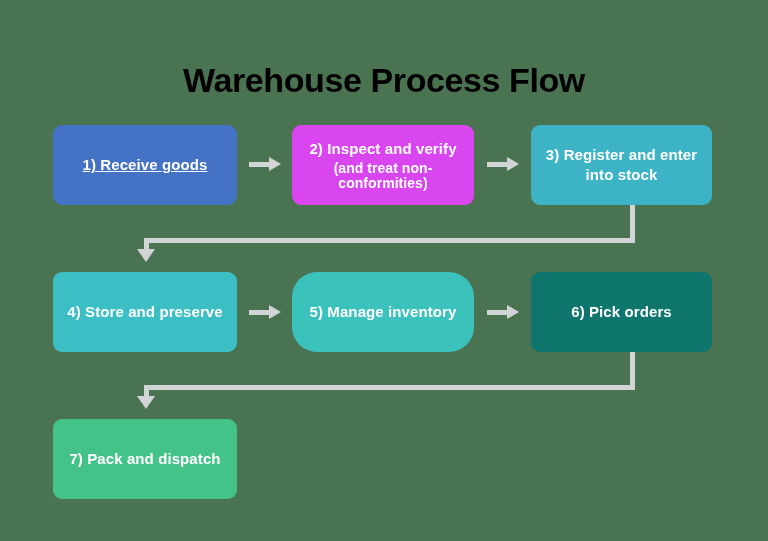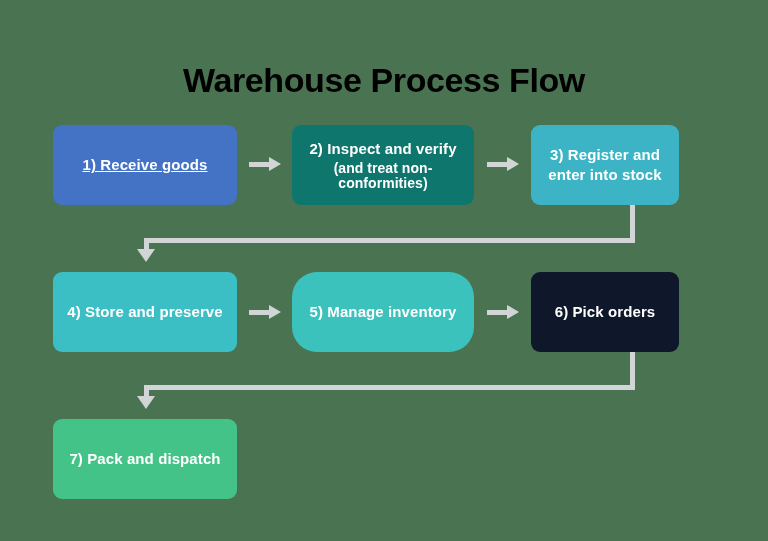--- a/index.html
+++ b/index.html
@@ -59,21 +59,21 @@
     font-size: 14px;
     font-weight: bold;
     line-height: 15px;
     margin-top: 2px;
     letter-spacing: 0.05px;
   }
 
   
   .col1 { left: 53px;  width: 184px; }
   .col2 { left: 292px; width: 182px; }
-  .col3 { left: 531px; width: 148px; }
+  .col3 { left: 531px; width: 181px; }
 
   .row1 { top: 125px; height: 80px; }
   .row2 { top: 272px; height: 80px; }
   .row3 { top: 419px; height: 80px; }
 
   
   .h-arrow {
     position: absolute;
     height: 14px;
     display: block;
@@ -133,21 +133,21 @@
 
   <div class="node col1 row1" style="background:#4472c4;text-decoration:underline;">
     <div class="node-title">1) Receive goods</div>
   </div>
 
   <div class="h-arrow" style="left:249px; top:157px; width:32px;">
     <div class="shaft" style="width:21px;"></div>
     <div class="head" style="left:20px;"></div>
   </div>
 
-  <div class="node col2 row1" style="background:#0f766e;">
+  <div class="node col2 row1" style="background:#d946ef;">
     <div class="node-title">2) Inspect and verify</div>
     <div class="node-sub">(and treat non-conformities)</div>
   </div>
 
   <div class="h-arrow" style="left:487px; top:157px; width:32px;">
     <div class="shaft" style="width:21px;"></div>
     <div class="head" style="left:20px;"></div>
   </div>
 
   <div class="node col3 row1" style="background:#3db4c6;">
@@ -172,21 +172,21 @@
 
   <div class="node col2 row2" style="background:#3cc2bd;border-radius:25px;">
     <div class="node-title">5) Manage inventory</div>
   </div>
 
   <div class="h-arrow" style="left:487px; top:305px; width:32px;">
     <div class="shaft" style="width:21px;"></div>
     <div class="head" style="left:20px;"></div>
   </div>
 
-  <div class="node col3 row2" style="background:#0f172a;">
+  <div class="node col3 row2" style="background:#0f766e;">
     <div class="node-title">6) Pick orders</div>
   </div>
 
   <div class="wrap" style="left:0; top:0; width:768px; height:541px;">
     <div class="seg-v-right" style="left:630px; top:352px; height:38px;"></div>
     <div class="seg-h" style="left:144px; top:385px; width:491px;"></div>
     <div class="seg-v-left" style="left:144px; top:385px; height:12px;"></div>
     <div class="down-head" style="left:137px; top:396px;"></div>
   </div>
 

